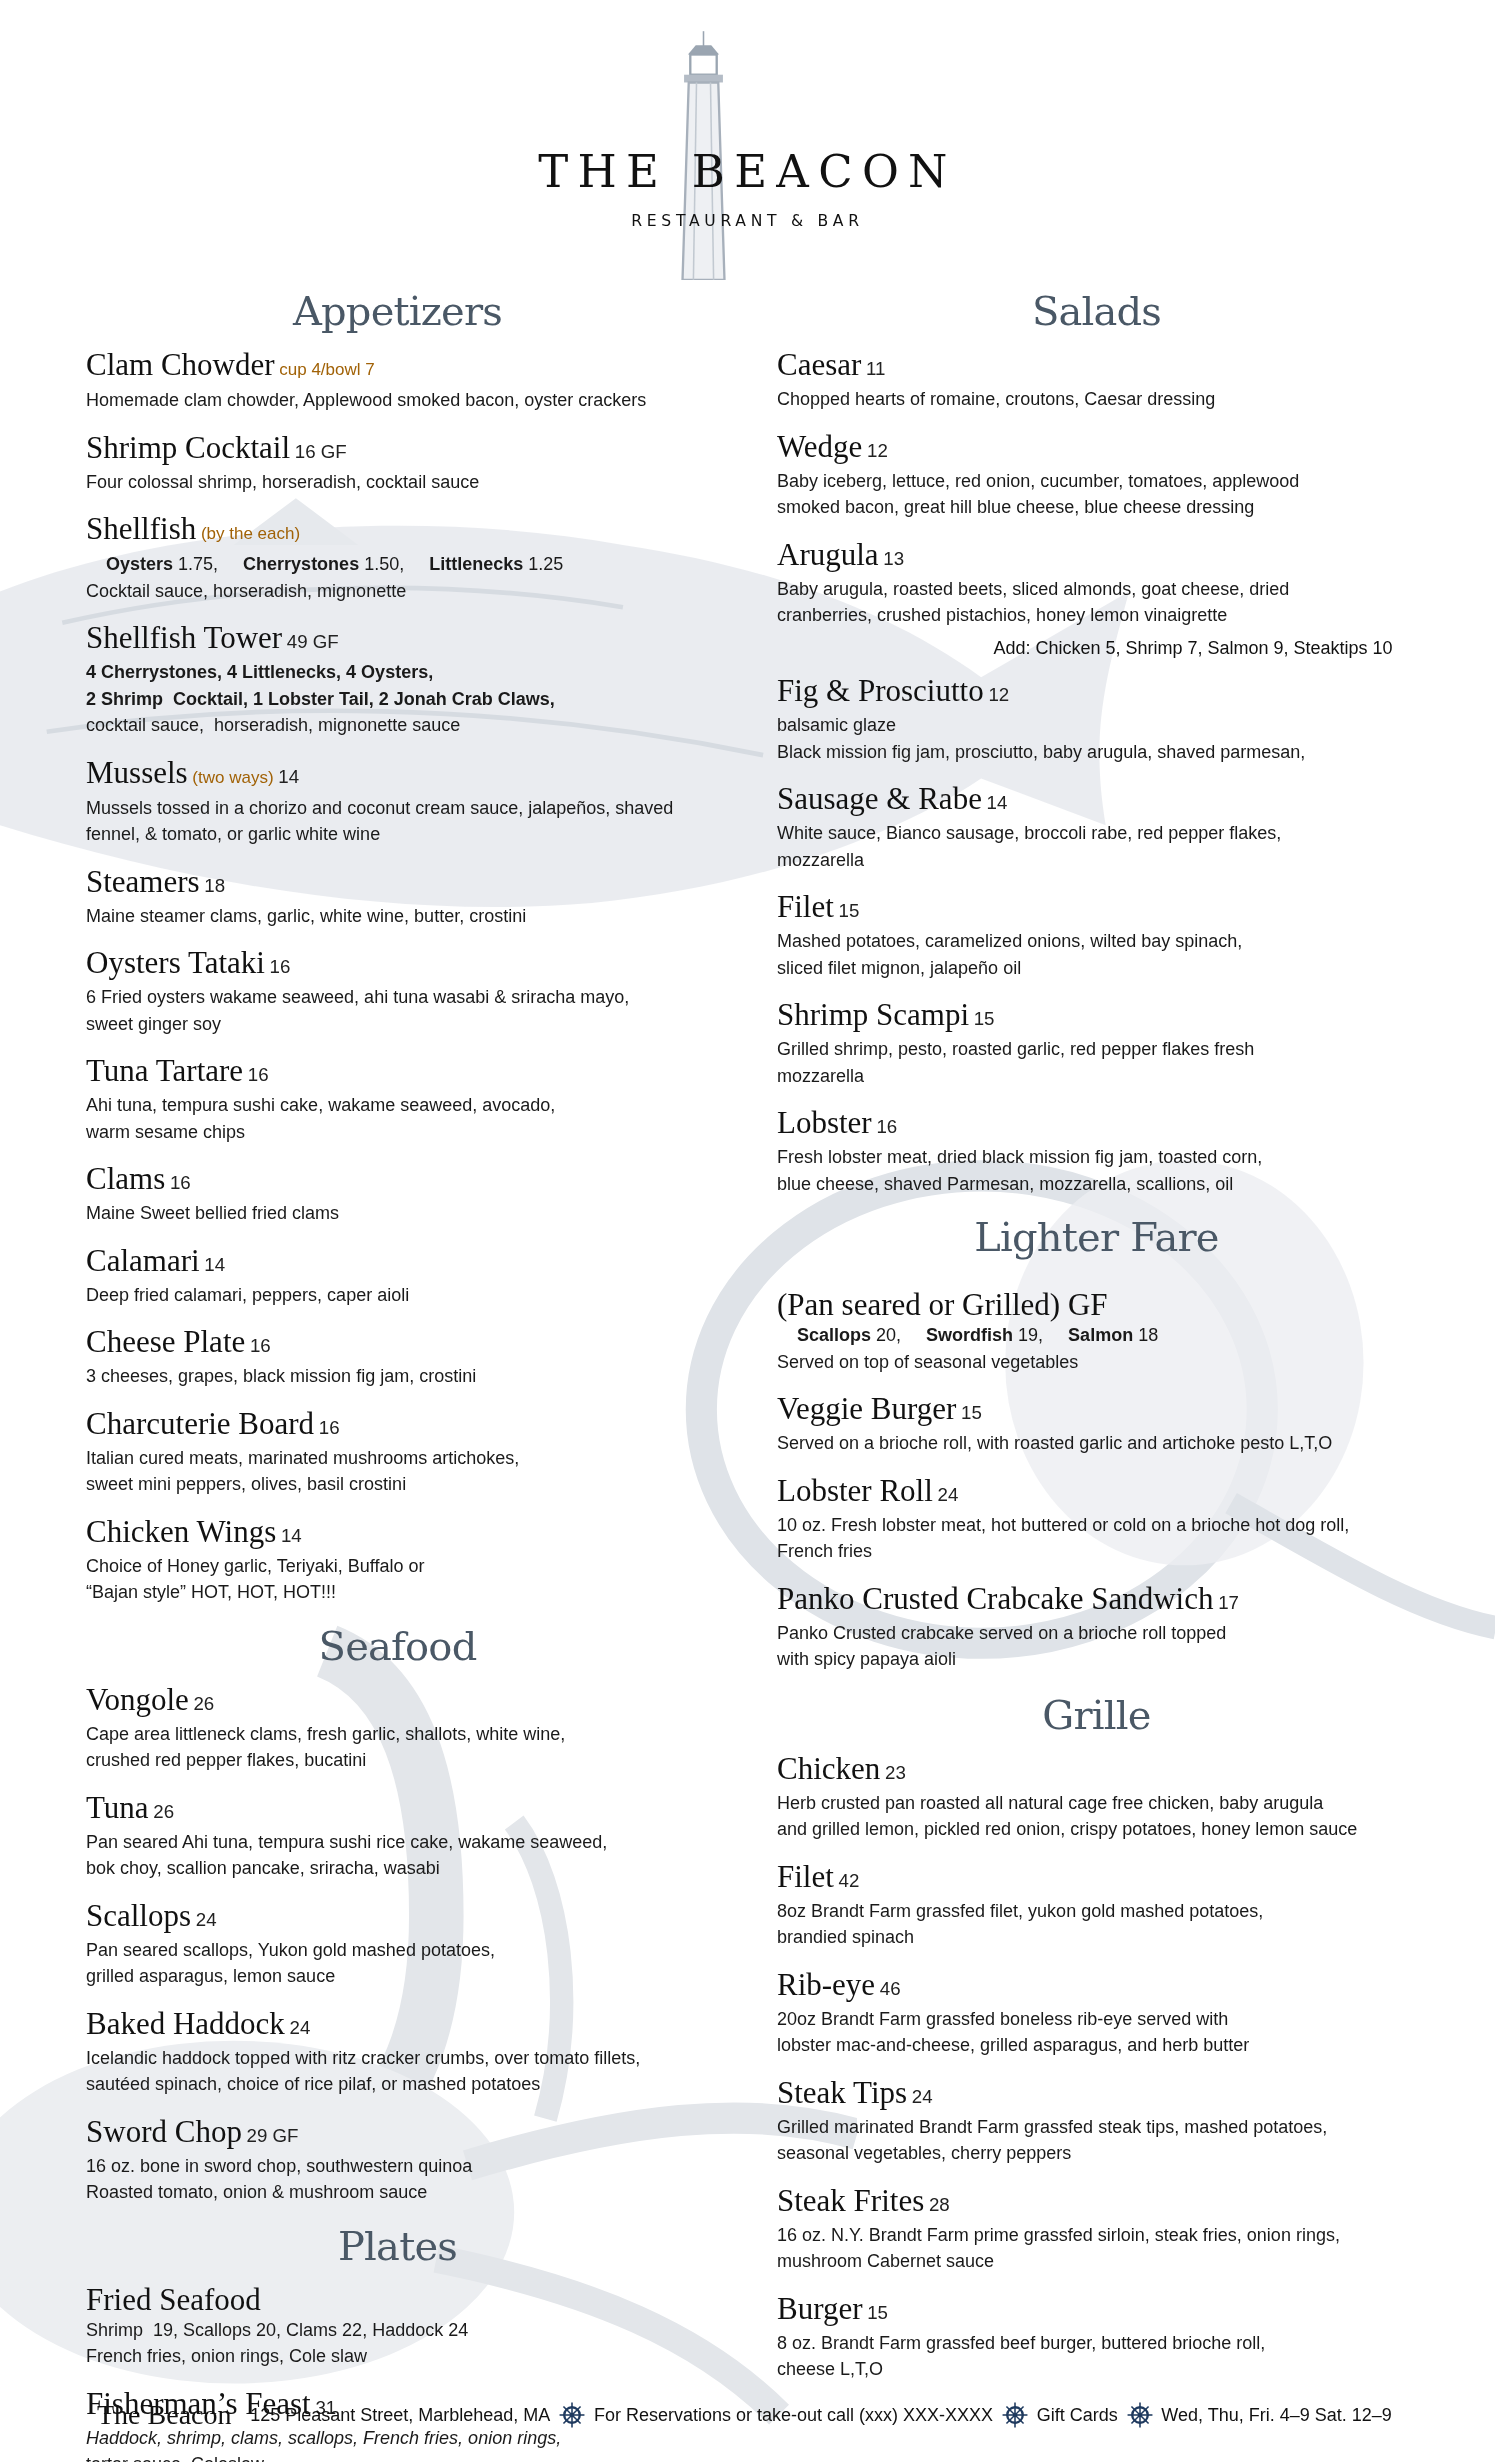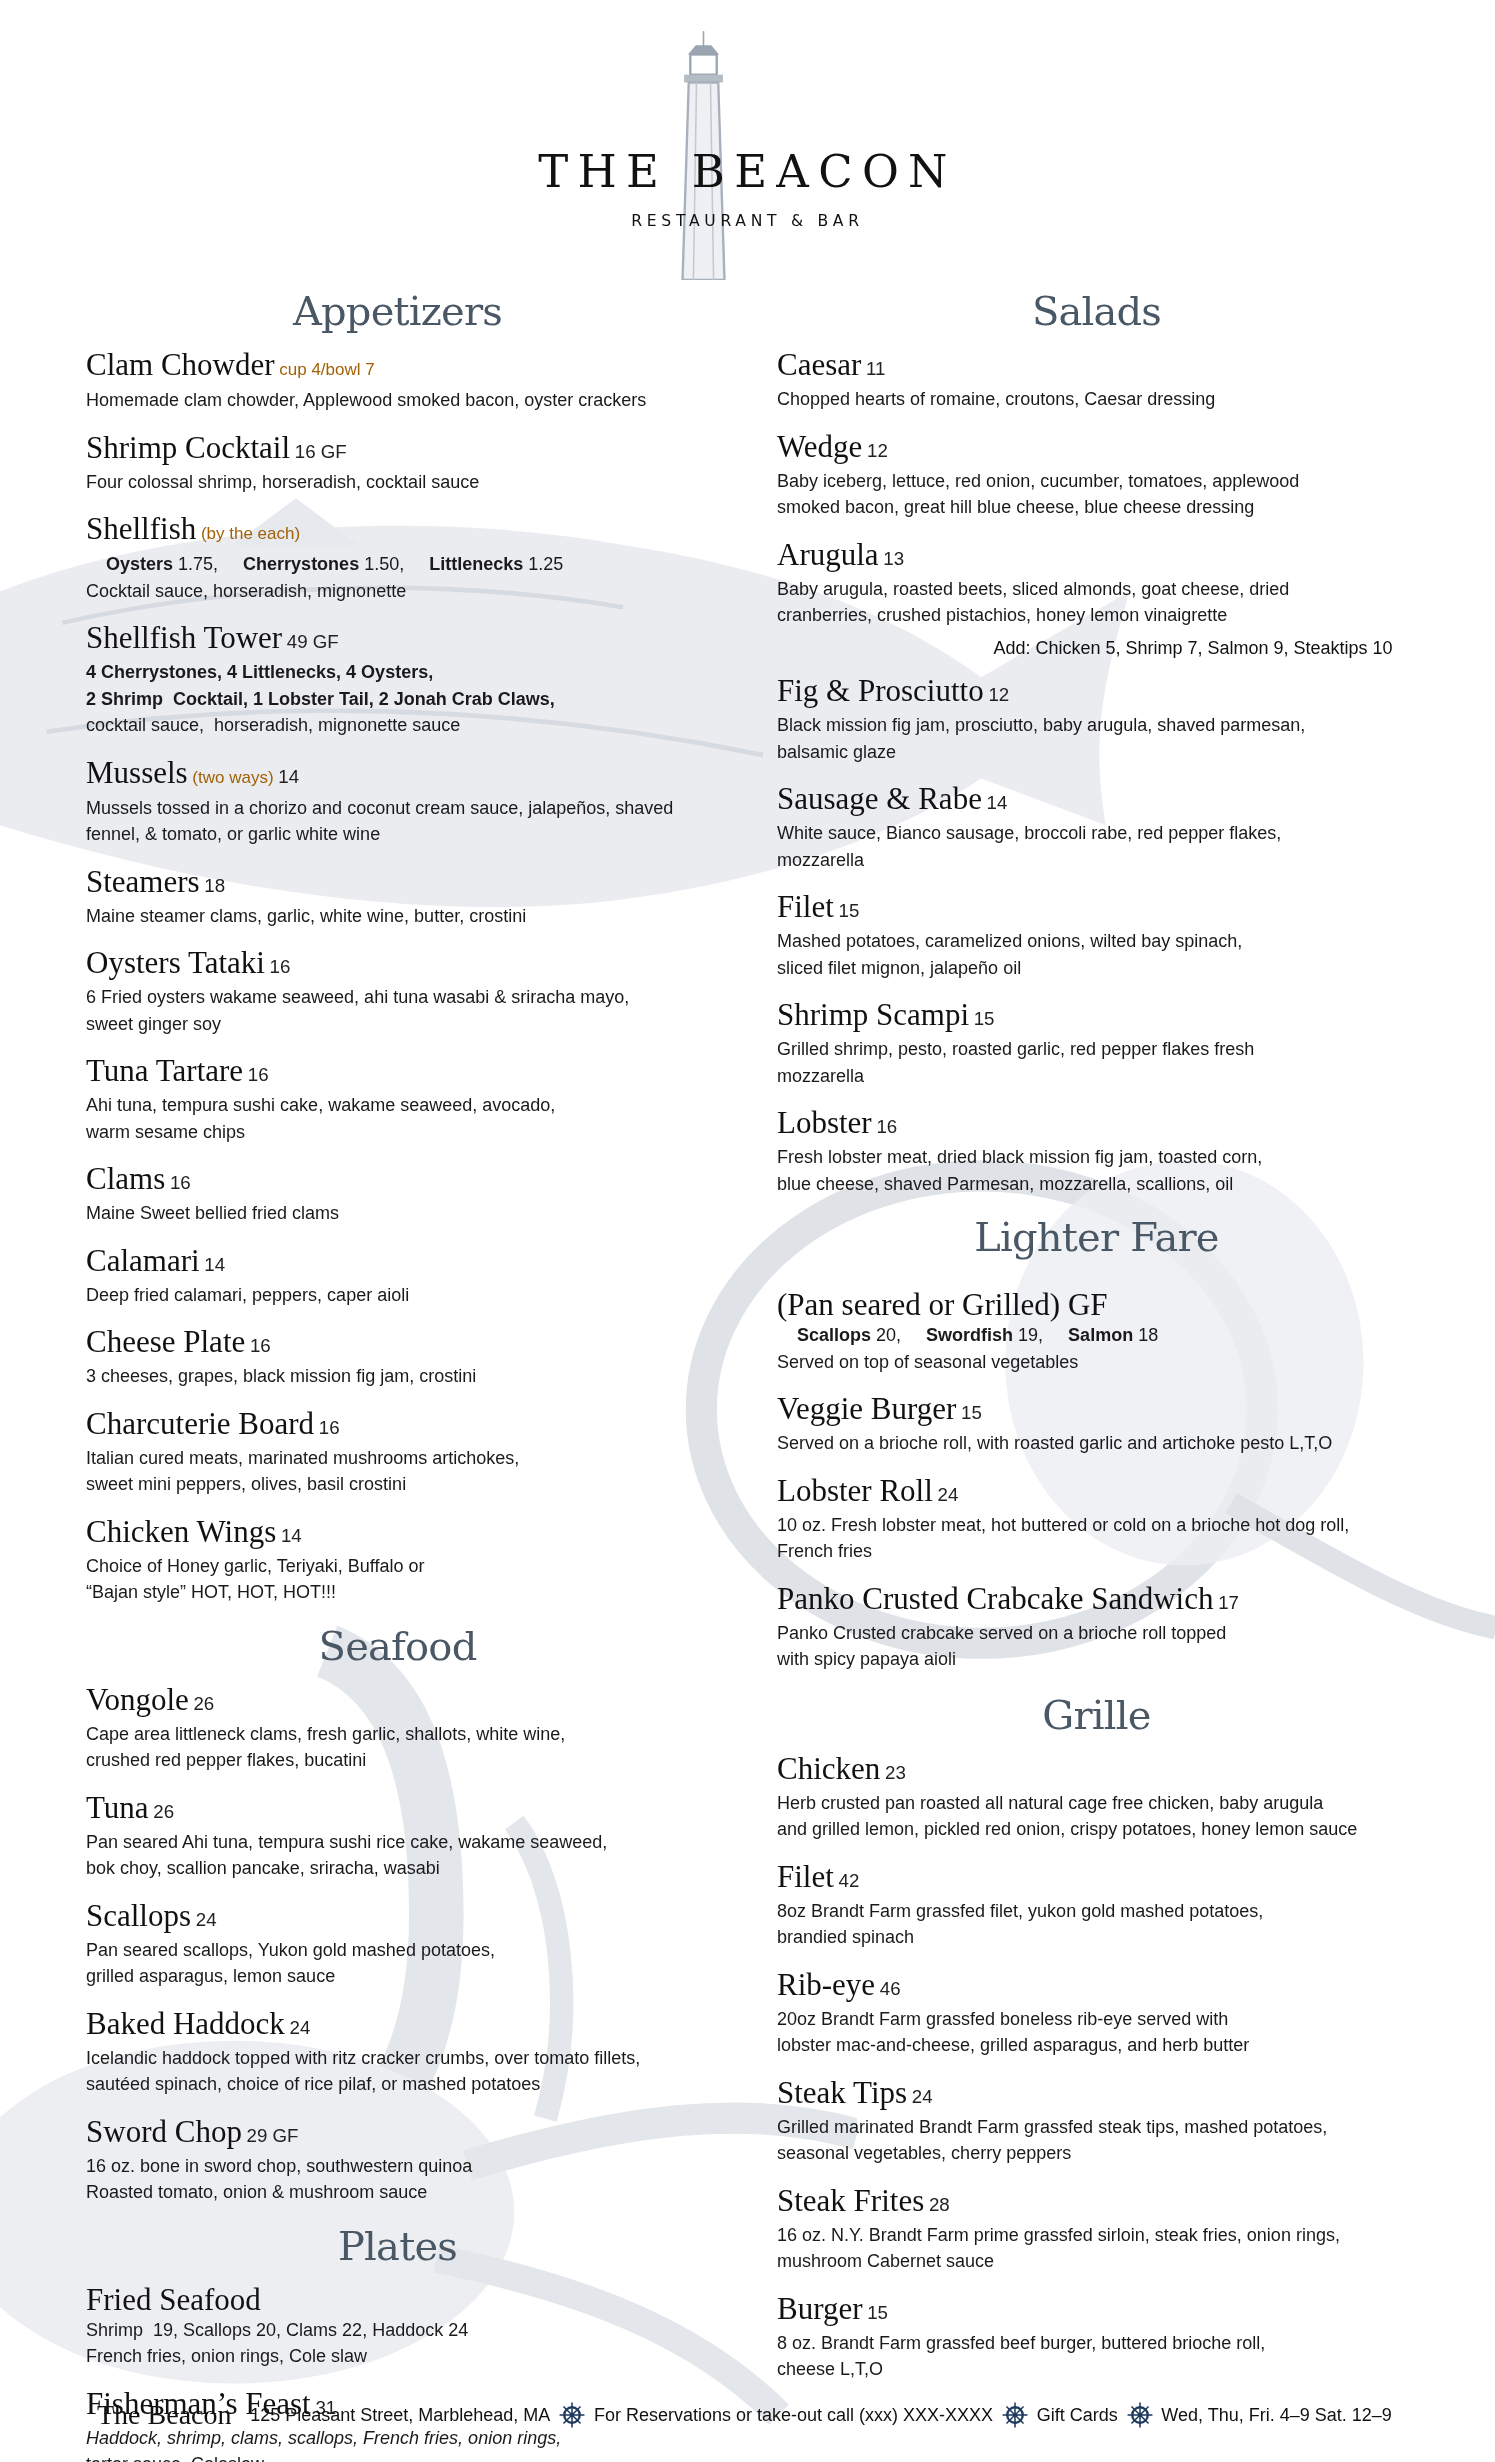--- a/index.html
+++ b/index.html
@@ -210,22 +210,22 @@
             <div class="desc" style="white-space: pre;">Baby arugula, roasted beets, sliced almonds, goat cheese, dried</div>
             <div class="desc" style="white-space: pre;">cranberries, crushed pistachios, honey lemon vinaigrette</div>
           </div>
         </div>
       <div class="addons">Add: Chicken 5, Shrimp 7, Salmon 9, Steaktips 10</div>
     </section>
     <section>
       <div id="list-flatbread">
           <div class="item">
             <div class="item-head"><span class="item-name">Fig &amp; Prosciutto</span><span class="item-price">12</span></div>
+            <div class="desc" style="white-space: pre;">balsamic glaze</div>
             <div class="desc" style="white-space: pre;">Black mission fig jam, prosciutto, baby arugula, shaved parmesan,</div>
-            <div class="desc" style="white-space: pre;">balsamic glaze</div>
           </div>
           <div class="item">
             <div class="item-head"><span class="item-name">Sausage &amp; Rabe</span><span class="item-price">14</span></div>
             <div class="desc" style="white-space: pre;">White sauce, Bianco sausage, broccoli rabe, red pepper flakes,</div>
             <div class="desc" style="white-space: pre;">mozzarella</div>
           </div>
           <div class="item">
             <div class="item-head"><span class="item-name">Filet</span><span class="item-price">15</span></div>
             <div class="desc" style="white-space: pre;">Mashed potatoes, caramelized onions, wilted bay spinach,</div>
             <div class="desc" style="white-space: pre;">sliced filet mignon, jalapeño oil</div>

